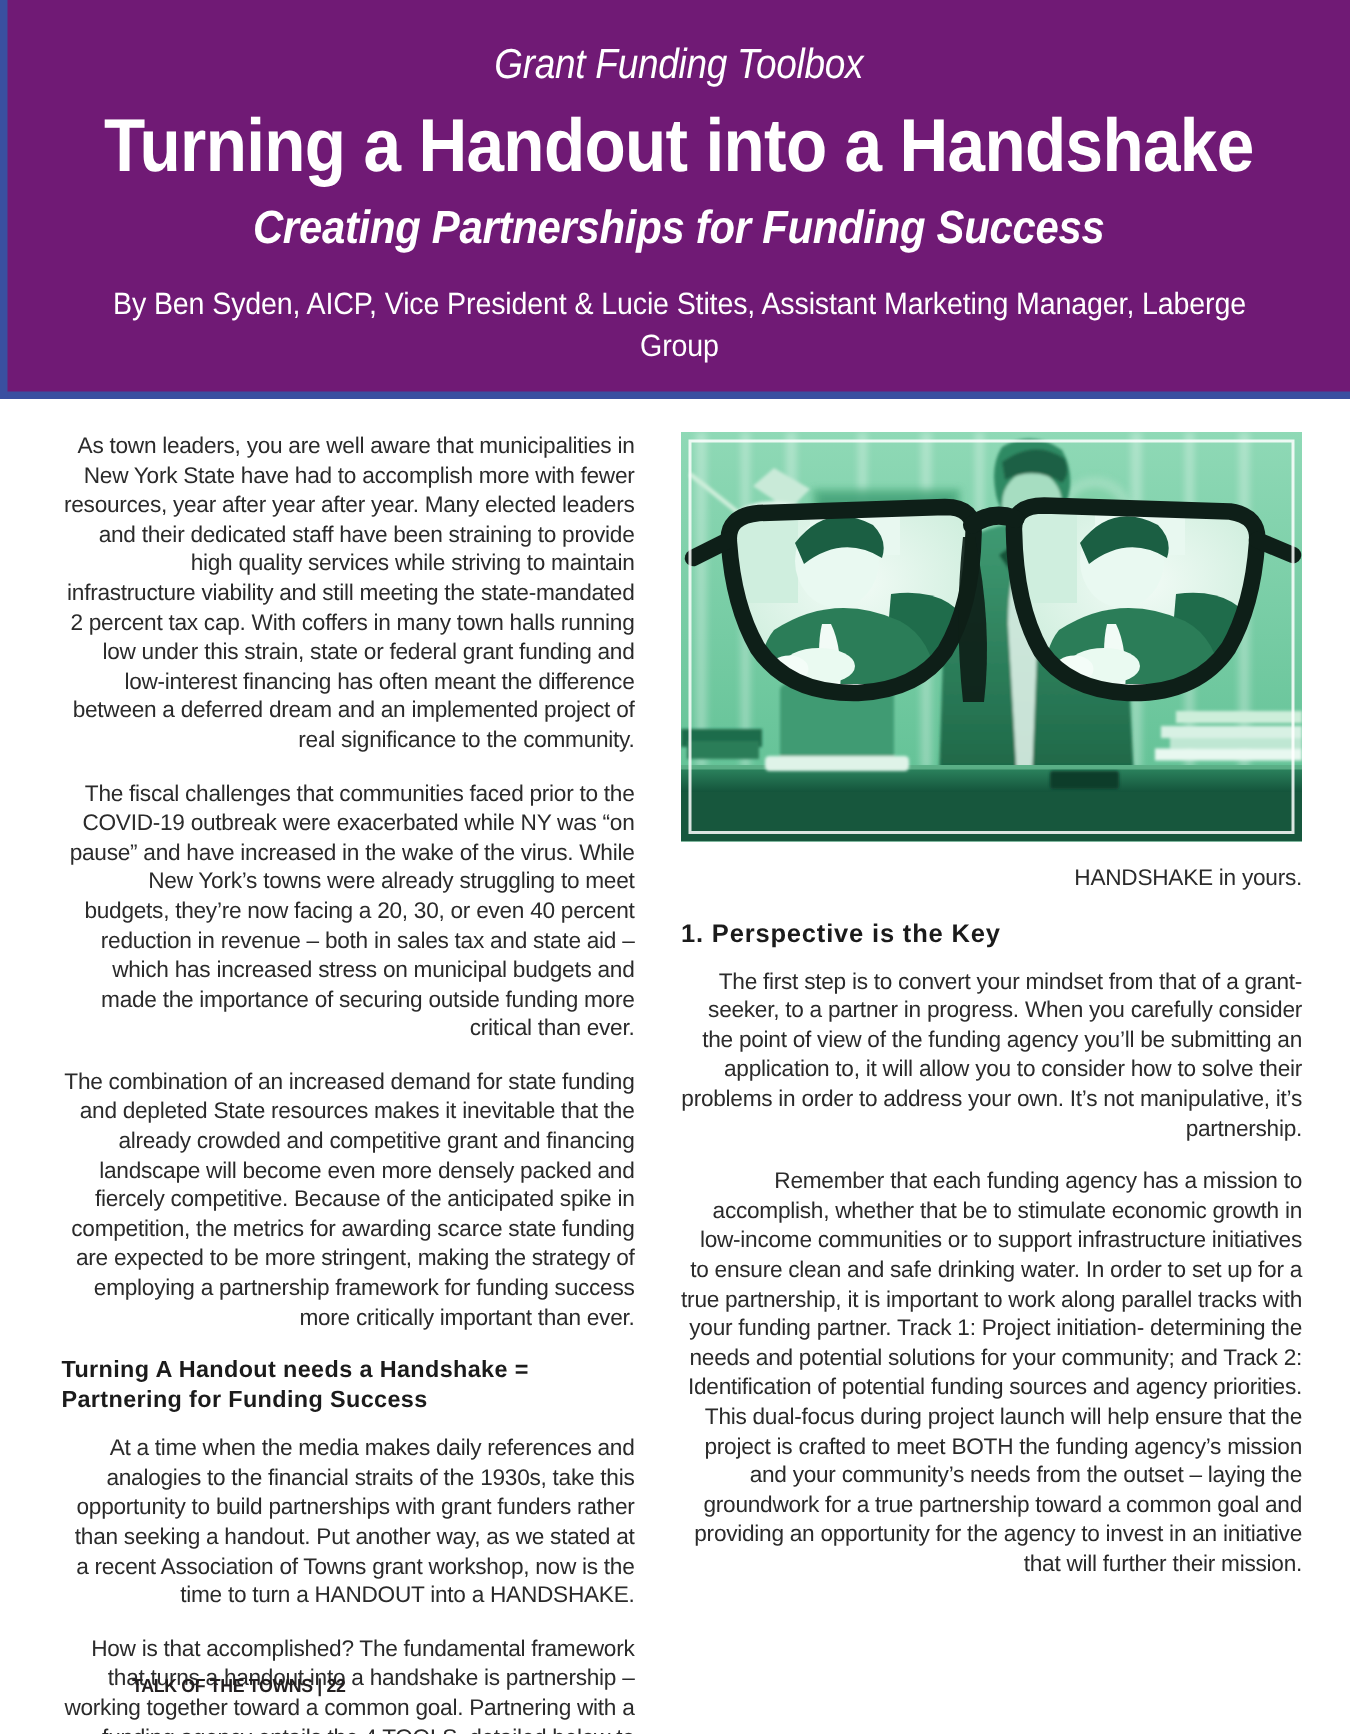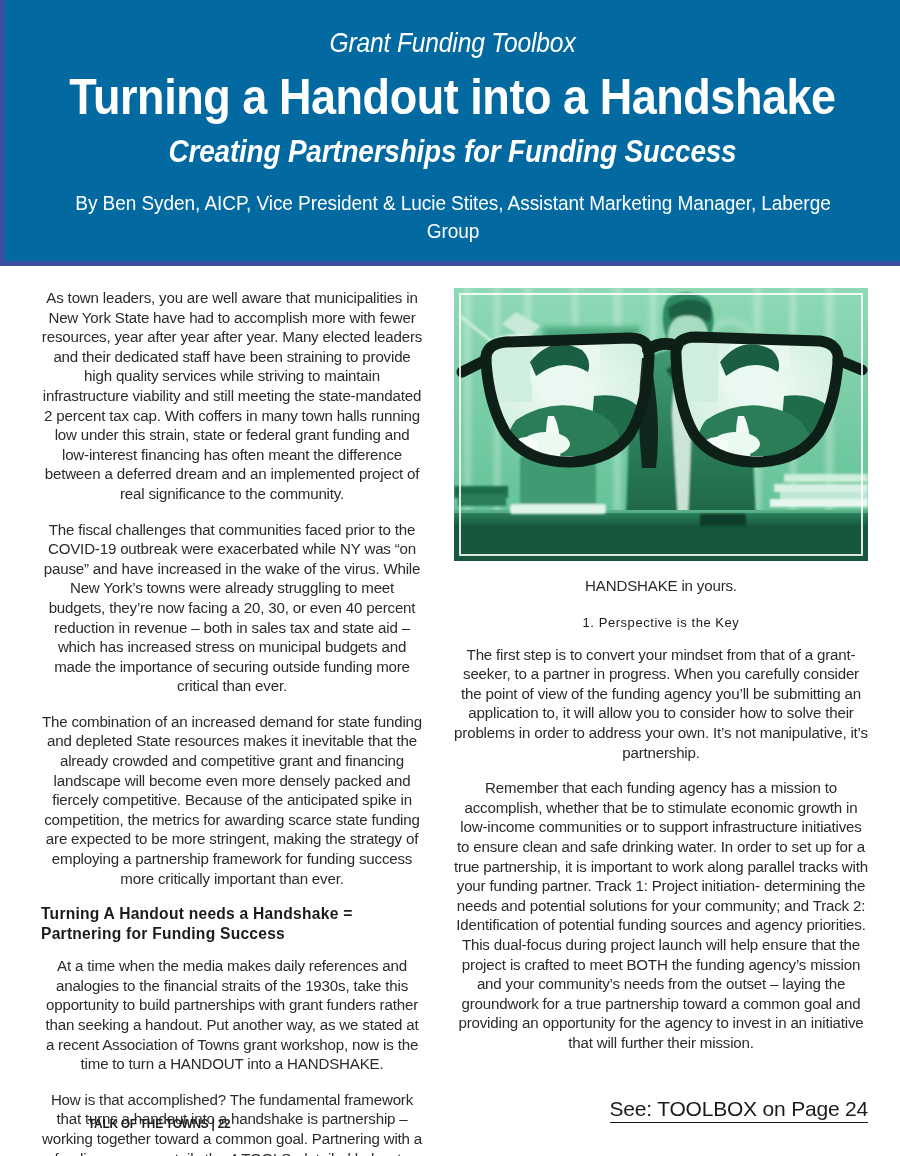--- a/index.html
+++ b/index.html
@@ -17,21 +17,21 @@
     overflow: hidden;
   }
 
   
   .header {
     position: absolute;
     left: 0;
     top: 0;
     width: 900px;
     height: 266px;
-    background: #0369a1;
+    background: #701a75;
     border-left: 5px solid #3a4fa0;
     border-bottom: 5px solid #3a4fa0;
     box-sizing: border-box;
     text-align: center;
     color: #ffffff;
   }
   .kicker {
     font-size: 28px;
     font-style: italic;
     font-weight: 400;
@@ -84,40 +84,39 @@
     position: absolute;
     left: 454px;
     top: 22px;
     width: 414px;
   }
 
   p.body {
     font-size: 15.1px;
     line-height: 19.6px;
     margin: 0 0 16px 0;
-    text-align: center;
+    text-align: right;
     letter-spacing: -0.18px;
     color: #2b2b2b;
   }
   h3.subsection {
     font-size: 15.6px;
     font-weight: 700;
     line-height: 19.5px;
     margin: 2px 0 13px 0;
     letter-spacing: 0.25px;
     color: #1b1b1b;
   }
   h3.numbered {
-    font-size: 13px;
-    font-weight: 400;
+    font-size: 17px;
+    font-weight: 700;
     line-height: 21px;
     margin: 2px 0 12px 0;
     letter-spacing: 0.55px;
     color: #1b1b1b;
-    text-align: center;
   }
 
   
   .photo {
     position: relative;
     width: 414px;
     height: 273px;
     margin: 0 0 15px 0;
     overflow: hidden;
     background: #2e8b62;
@@ -320,19 +319,16 @@
         <path d="M196 70 q12 60 6 110 l-14 0 q-6 -56 0 -110 Z" fill="#0e1f18" opacity="0.92"></path>
       </svg>
       <div class="frame-line"></div>
     </div>
 
     <p class="body">HANDSHAKE in yours.</p>
     <h3 class="numbered">1. Perspective is the Key</h3>
     <p class="body">The first step is to convert your mindset from that of a grant-seeker, to a partner in progress. When you carefully consider the point of view of the funding agency you’ll be submitting an application to, it will allow you to consider how to solve their problems in order to address your own. It’s not manipulative, it’s partnership.</p>
     <p class="body">Remember that each funding agency has a mission to accomplish, whether that be to stimulate economic growth in low-income communities or to support infrastructure initiatives to ensure clean and safe drinking water. In order to set up for a true partnership, it is important to work along parallel tracks with your funding partner. Track 1: Project initiation- determining the needs and potential solutions for your community; and Track 2: Identification of potential funding sources and agency priorities. This dual-focus during project launch will help ensure that the project is crafted to meet BOTH the funding agency’s mission and your community’s needs from the outset – laying the groundwork for a true partnership toward a common goal and providing an opportunity for the agency to invest in an initiative that will further their mission.</p>
 
-    <div class="continued">
-      <span>See: TOOLBOX on Page 24</span>
-    </div>
   </div>
 </div>
 
 <div class="footer">TALK OF THE TOWNS | 22</div>
 
 </body></html>

